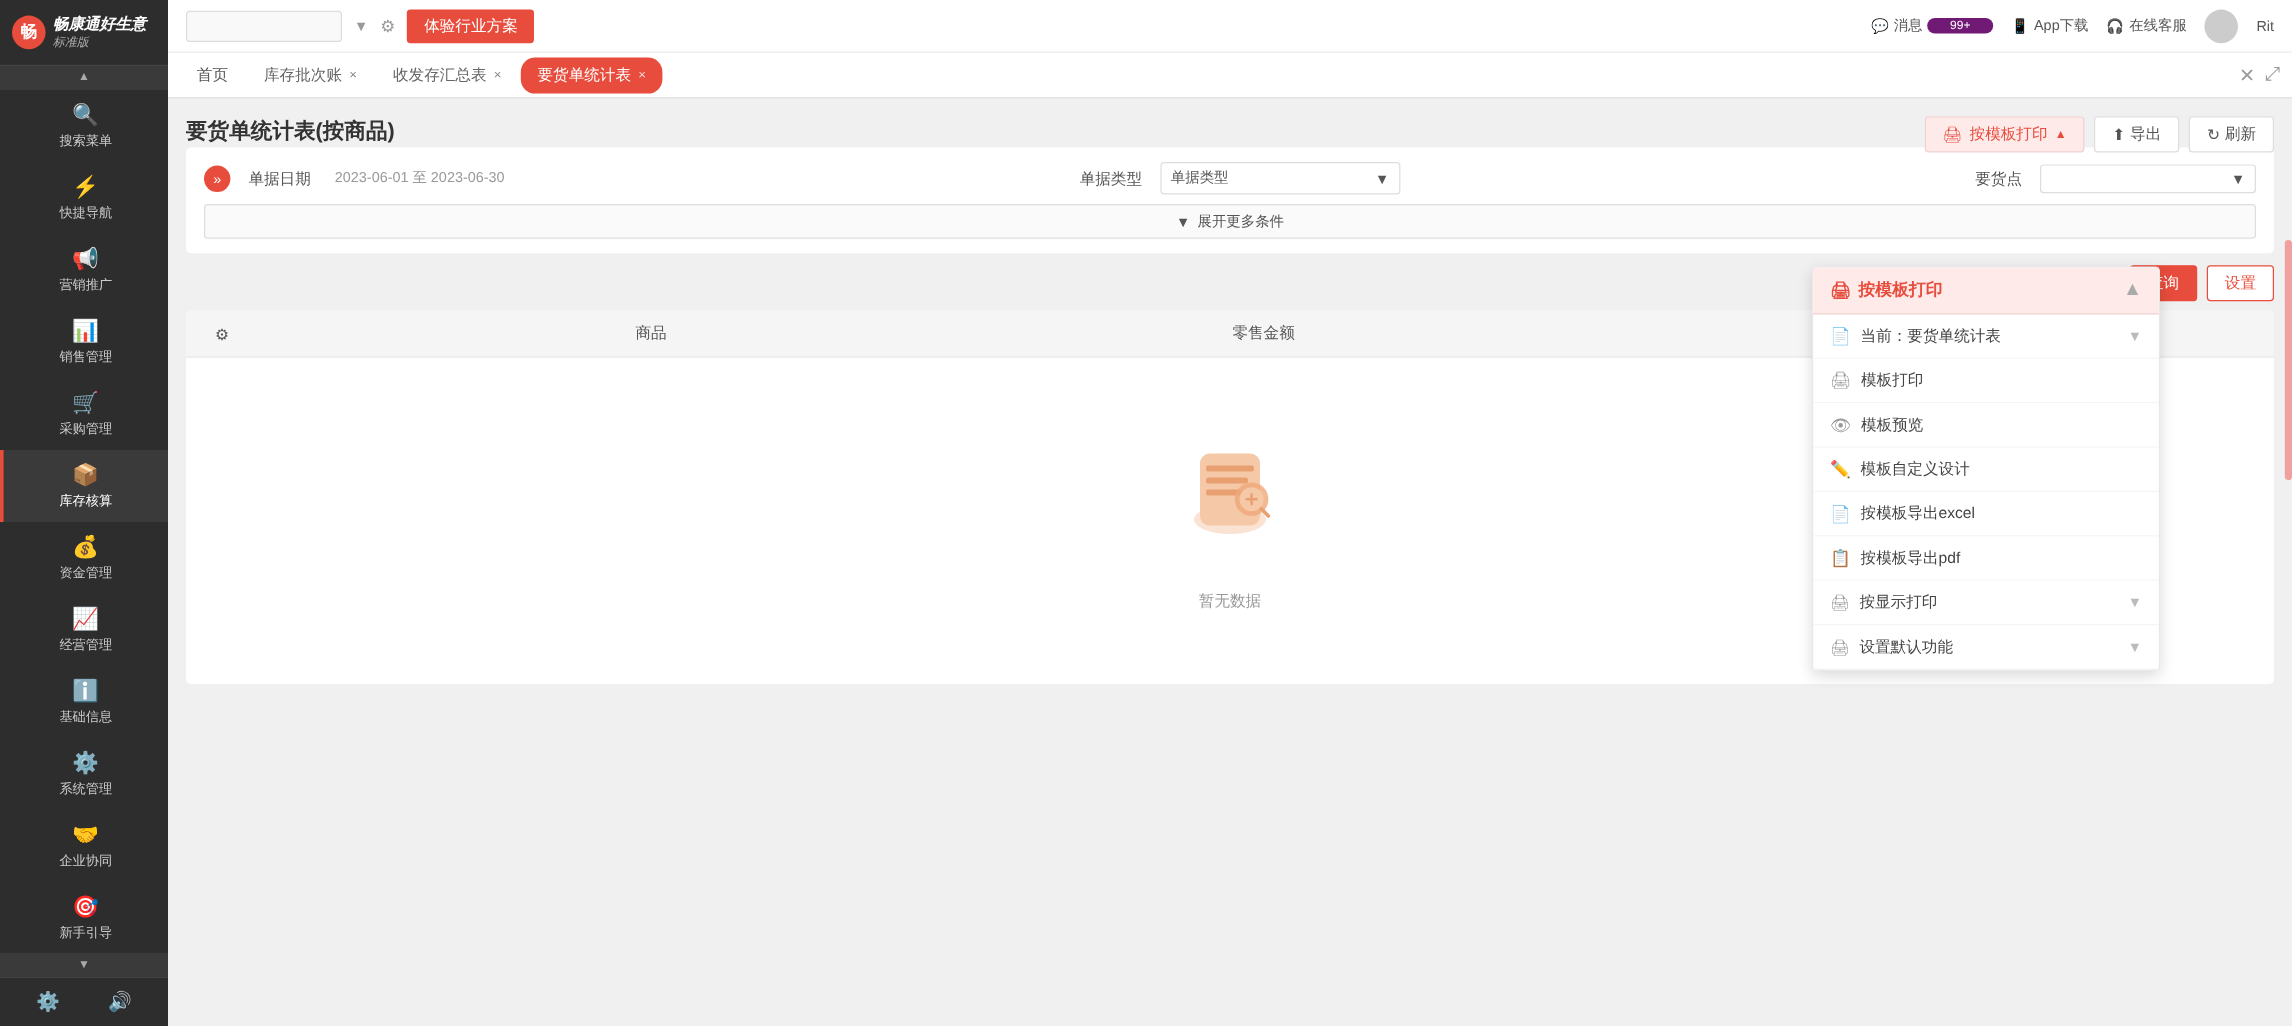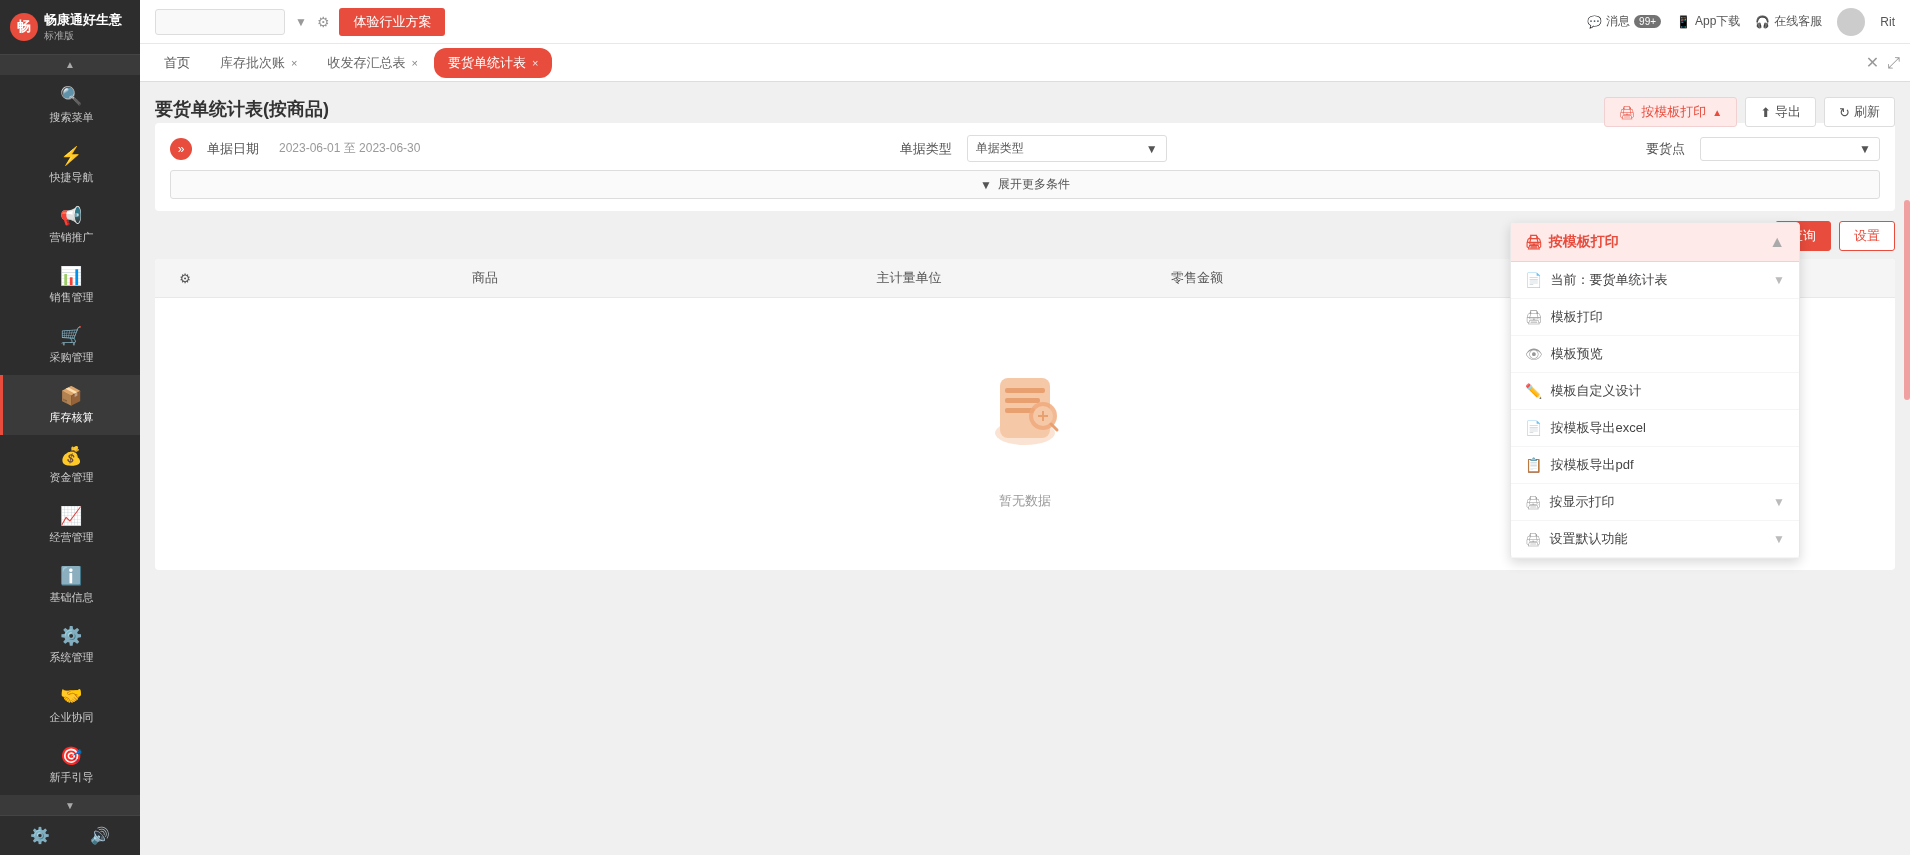--- a/index.html
+++ b/index.html
@@ -5,21 +5,21 @@
     * { box-sizing: border-box; margin: 0; padding: 0; font-family: 'Microsoft YaHei', Arial, sans-serif; }
     body { background: #f5f5f5; font-size: 13px; color: #333; overflow: hidden; }
 
     
     .app-container { display: flex; height: 855px; width: 1910px; }
 
     
     .sidebar { width: 140px; background: #2d2d2d; color: #ccc; display: flex; flex-direction: column; height: 100%; position: relative; }
     .sidebar-logo { display: flex; align-items: center; padding: 12px 10px; border-bottom: 1px solid #444; }
     .sidebar-logo-icon { width: 28px; height: 28px; background: #e74c3c; border-radius: 50%; display: flex; align-items: center; justify-content: center; color: white; font-size: 14px; font-weight: bold; margin-right: 6px; flex-shrink: 0; }
-    .sidebar-logo-text { font-size: 11px; color: #ddd; line-height: 1.3; }
+    .sidebar-logo-text { font-size: 11px; color: #ddd; line-height: 1.3; font-style: italic; }
     .sidebar-logo-text .title { font-size: 13px; font-weight: bold; color: white; }
     .sidebar-logo-text .subtitle { font-size: 10px; color: #aaa; }
 
     .sidebar-scroll { flex: 1; overflow-y: auto; }
     .sidebar-scroll::-webkit-scrollbar { width: 4px; }
     .sidebar-scroll::-webkit-scrollbar-thumb { background: #555; }
 
     .sidebar-item { display: flex; flex-direction: column; align-items: center; padding: 10px 5px; cursor: pointer; border-left: 3px solid transparent; transition: background 0.2s; }
     .sidebar-item.active { background: #3a3a3a; border-left-color: #e74c3c; }
     .sidebar-item .icon { font-size: 18px; margin-bottom: 3px; }
@@ -35,21 +35,21 @@
     .main { flex: 1; display: flex; flex-direction: column; background: #f0f0f0; overflow: hidden; }
 
     
     .topbar { height: 44px; background: #fff; display: flex; align-items: center; padding: 0 15px; border-bottom: 1px solid #e8e8e8; gap: 10px; }
     .topbar-search { width: 130px; height: 26px; border: 1px solid #ddd; border-radius: 3px; padding: 0 8px; font-size: 12px; color: #999; background: #f9f9f9; }
     .topbar-dropdown { color: #999; cursor: pointer; font-size: 12px; }
     .topbar-gear { color: #999; font-size: 14px; cursor: pointer; }
     .topbar-trial-btn { background: #e74c3c; color: white; border: none; border-radius: 3px; padding: 5px 14px; font-size: 13px; cursor: pointer; }
     .topbar-right { margin-left: auto; display: flex; align-items: center; gap: 15px; }
     .topbar-msg { display: flex; align-items: center; gap: 4px; color: #555; font-size: 12px; cursor: pointer; position: relative; }
-    .badge { background: #737373; color: white; border-radius: 10px; font-size: 10px; padding: 1px 5px; }
+    .badge { background: #701a75; color: white; border-radius: 10px; font-size: 10px; padding: 1px 19px; }
     .topbar-app { display: flex; align-items: center; gap: 4px; color: #555; font-size: 12px; cursor: pointer; }
     .topbar-service { display: flex; align-items: center; gap: 4px; color: #555; font-size: 12px; cursor: pointer; }
     .topbar-avatar { width: 28px; height: 28px; background: #ccc; border-radius: 50%; cursor: pointer; }
     .topbar-username { font-size: 12px; color: #555; cursor: pointer; }
 
     
     .tabbar { height: 38px; background: #fff; display: flex; align-items: center; padding: 0 10px; border-bottom: 1px solid #ddd; gap: 2px; }
     .tab { display: flex; align-items: center; padding: 6px 14px; border-radius: 3px 3px 0 0; font-size: 13px; cursor: pointer; color: #666; white-space: nowrap; }
     .tab.home { color: #555; }
     .tab.active { background: #e74c3c; color: white; border-radius: 12px; }
@@ -297,21 +297,20 @@
         <button class="action-btn primary">查询</button>
         <button class="action-btn" style="border:1px solid #e74c3c; color:#e74c3c;">
           <span>设置</span>
         </button>
       </div>
 
       <div class="table-container">
         <div class="table-header-row">
           <div class="th th-gear">⚙</div>
           <div class="th th-product">商品</div>
-          <div class="th th-unit">主计量单位</div>
           <div class="th th-amount">零售金额</div>
           <div style="flex:2;"></div>
         </div>
 
         <div class="empty-state">
           <div class="empty-icon">
             
             <svg width="100" height="100" viewBox="0 0 100 100" fill="none" xmlns="http://www.w3.org/2000/svg">
               <ellipse cx="50" cy="75" rx="30" ry="12" fill="#f5c8a8" opacity="0.5"></ellipse>
               <rect x="25" y="20" width="50" height="60" rx="8" fill="#f5c8a8"></rect>

